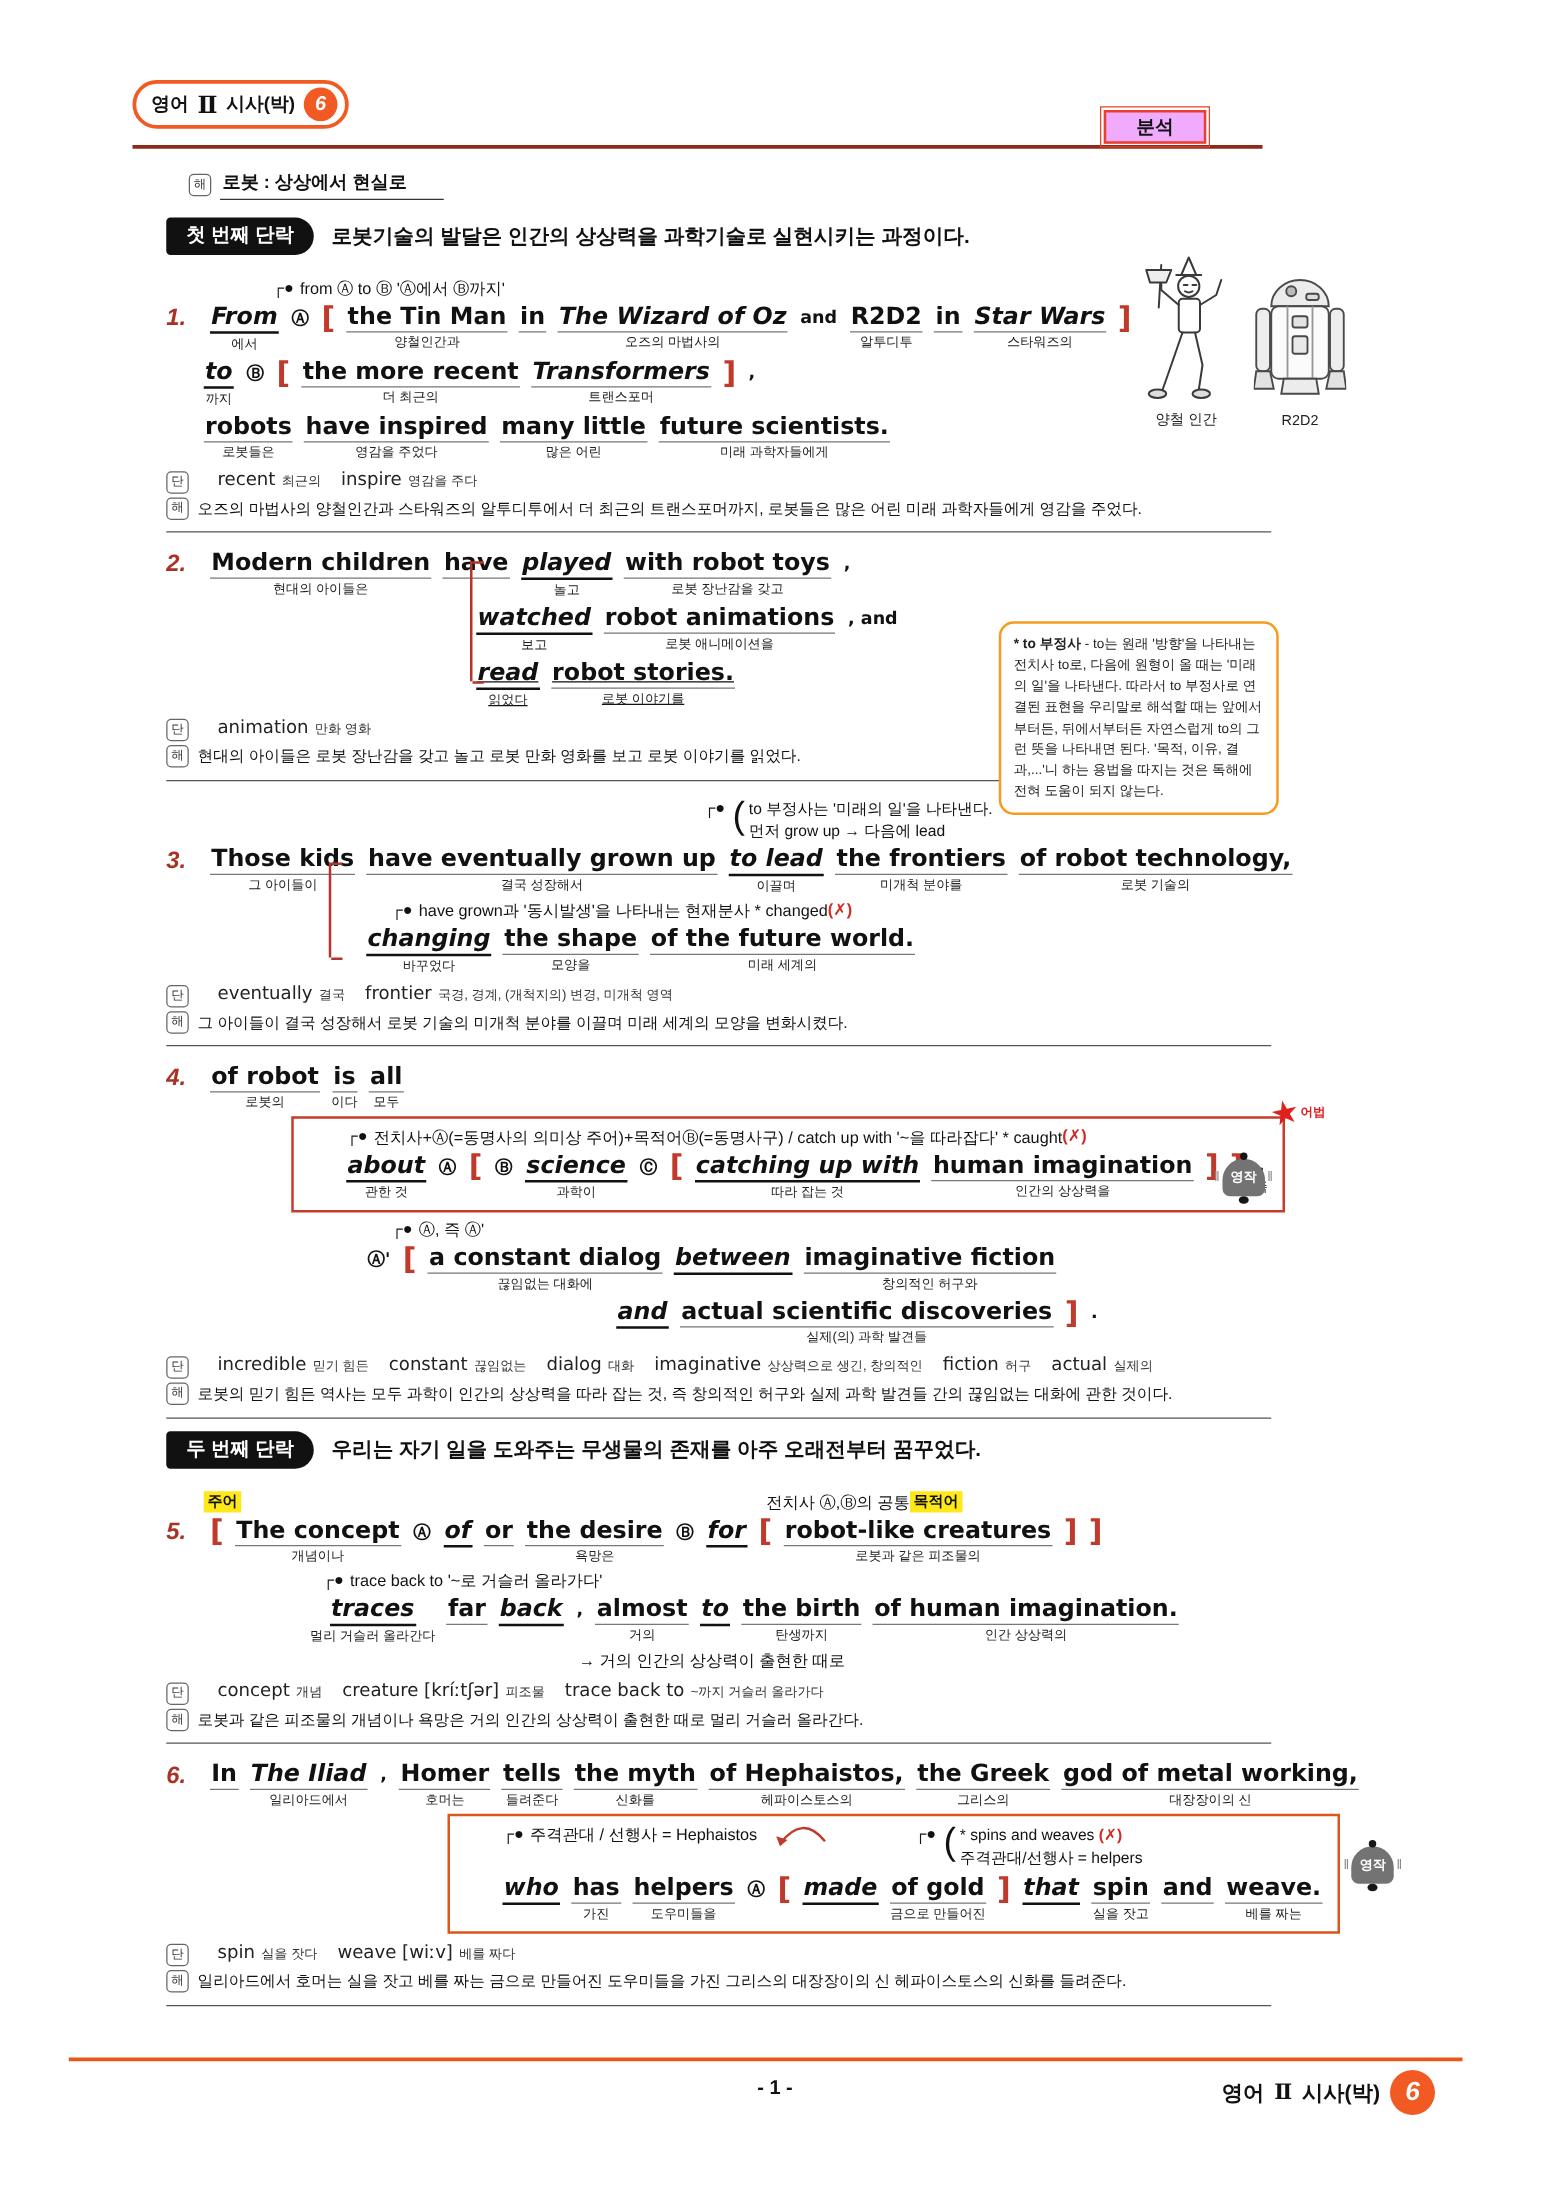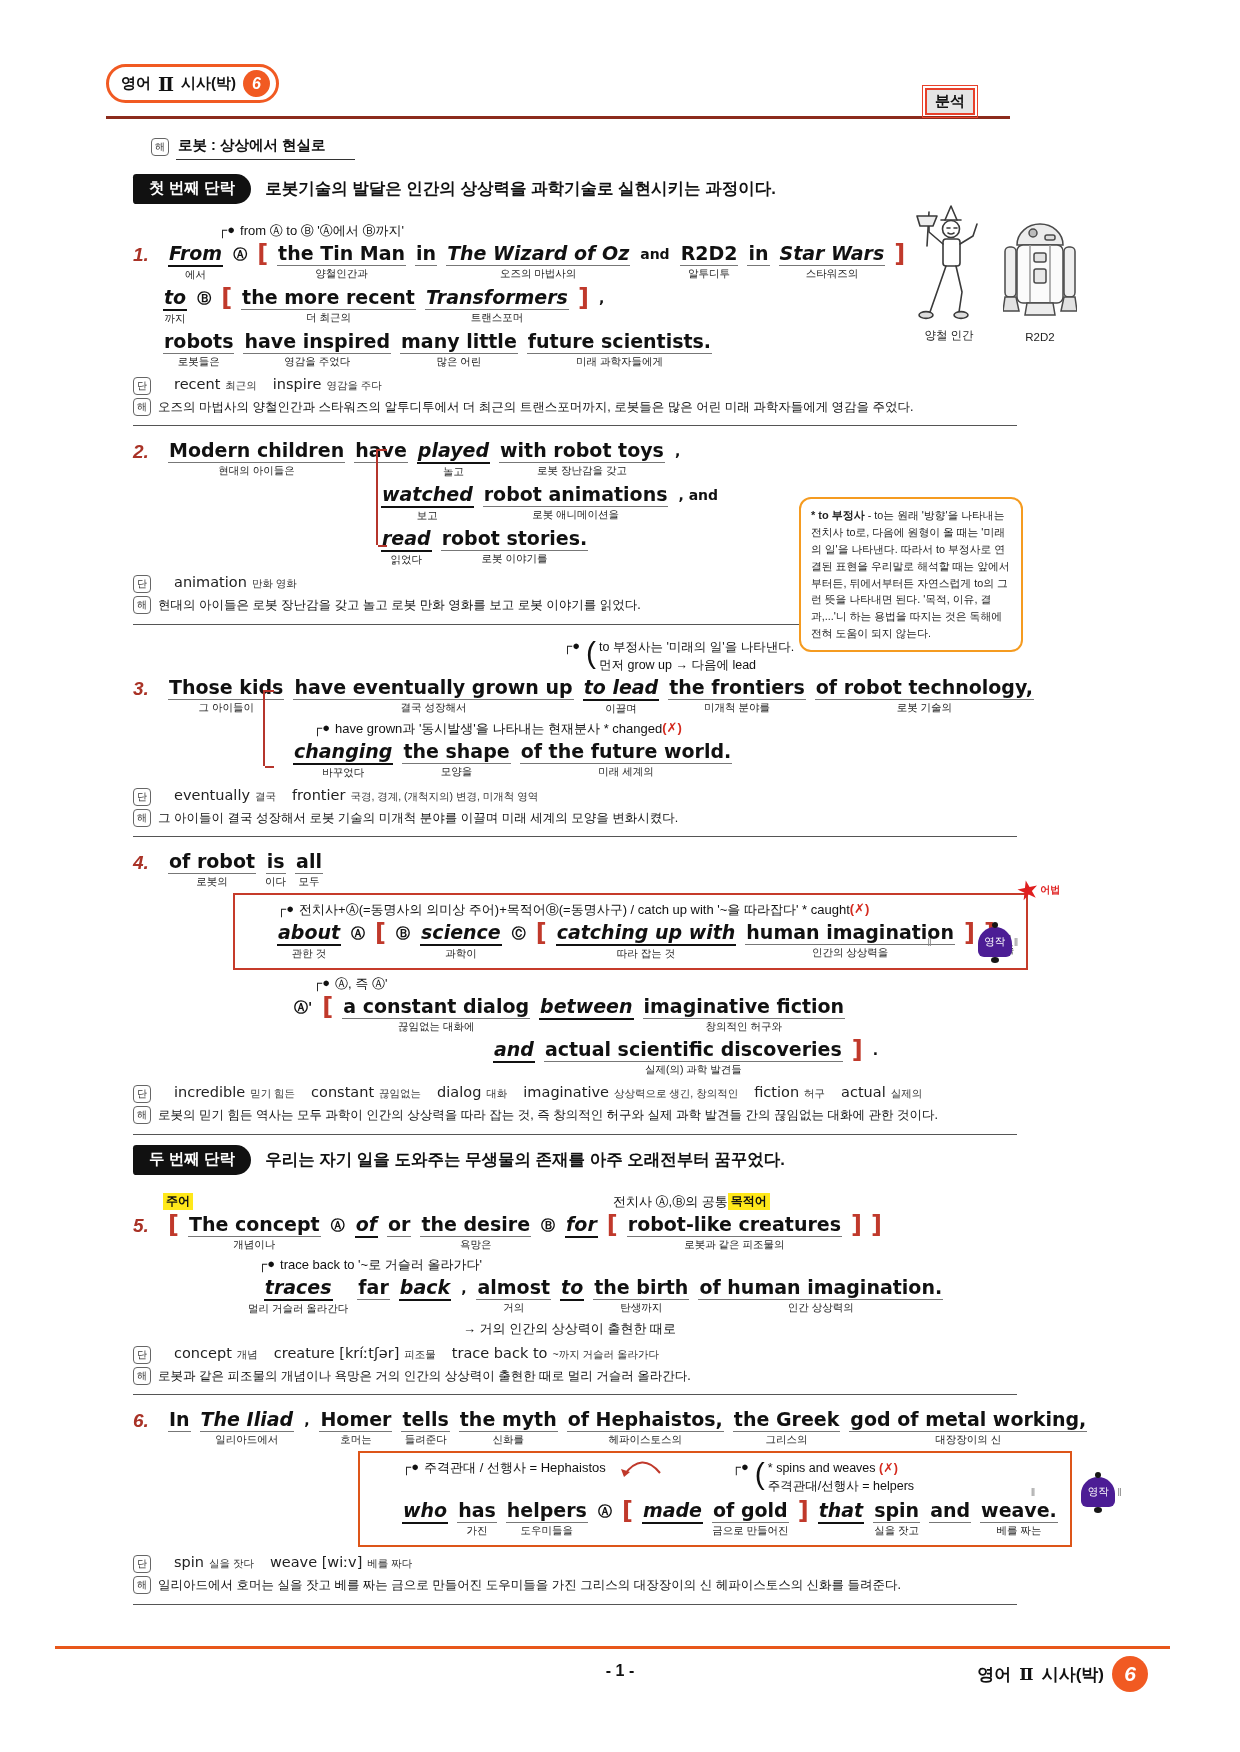--- a/index.html
+++ b/index.html
@@ -9,22 +9,22 @@
   
   .header{position:absolute;top:64px;left:106px;display:flex;align-items:center;gap:12px;}
   .course-pill{border:3px solid #f15a22;border-radius:24px;padding:3px 6px 3px 12px;
        display:flex;align-items:center;gap:7px;background:#fff;}
   .course-txt{font-weight:800;font-size:15px;}
   .course-roman{font-family:"DejaVu Serif",serif;font-weight:800;font-size:19px;}
   .lesson-circle{width:27px;height:27px;border-radius:50%;background:#f15a22;color:#fff;
        font-weight:800;font-size:16px;display:flex;align-items:center;justify-content:center;font-style:italic;}
   .page-title{font-size:25px;font-weight:800;letter-spacing:.5px;}
   .hrule{position:absolute;top:116px;left:106px;width:904px;border-top:3px solid #8c2b1c;}
-  .analysis-box{position:absolute;left:925px;top:88px;border:2px solid #e8402a;outline:1px solid #e8402a;
-       outline-offset:2px;padding:2px 8px;font-weight:800;font-size:15px;background:#e5e5e5;}
+  .analysis-box{position:absolute;left:883px;top:88px;border:2px solid #e8402a;outline:1px solid #e8402a;
+       outline-offset:2px;padding:2px 24px;font-weight:800;font-size:15px;background:#f0abfc;}
 
   
   #content{position:absolute;left:133px;top:134px;width:884px;}
   .intro-row{display:flex;align-items:baseline;margin:2px 0 14px 18px;}
   .intro-text{font-weight:800;font-size:14.5px;border-bottom:1.4px solid #333;padding:0 30px 4px 2px;}
   .pbadge-row{display:flex;align-items:center;gap:14px;margin:10px 0 12px 0;}
   .pbadge{background:#111;color:#fff;font-weight:800;font-size:15.5px;padding:4px 16px 5px;
        border-radius:4px 18px 18px 4px;white-space:nowrap;}
   .psummary{font-weight:800;font-size:16.5px;}
 
@@ -74,22 +74,22 @@
   .figcap{font-size:11.5px;color:#222;margin-top:2px;}
 
   
   .lawstar{position:absolute;right:-34px;top:-18px;display:flex;align-items:center;color:#e01f1f;}
   .lawstar .st{font-size:26px;line-height:1;transform:rotate(-12deg);}
   .lawstar .lb{font-size:10px;font-weight:800;margin-left:1px;}
   .bellwrap{position:absolute;display:flex;align-items:center;}
   .bellwrap.pos-s4{right:6px;top:32px;}
   .bellwrap.pos-s6{right:-54px;top:24px;}
   .btick{color:#888;font-size:11px;margin:0 2px;}
-  .bell{width:34px;height:30px;background:#4c1d95;border-radius:17px 17px 6px 6px;color:#fff;
-       font-size:10.5px;font-weight:400;display:flex;align-items:center;justify-content:center;position:relative;margin-left:44px;}
+  .bell{width:34px;height:30px;background:#737373;border-radius:17px 17px 6px 6px;color:#fff;
+       font-size:10.5px;font-weight:700;display:flex;align-items:center;justify-content:center;position:relative;}
   .bell::before{content:"";position:absolute;top:-5px;left:14px;width:6px;height:6px;border-radius:50%;background:#161616;}
   .bell::after{content:"";position:absolute;bottom:-6px;left:13px;width:8px;height:6px;border-radius:50%;background:#161616;}
 
   .arrowarc{margin-left:14px;}
 
   
   .frule{position:absolute;top:1646px;left:55px;right:70px;border-top:3px solid #e8571a;}
   .fpage{position:absolute;top:1662px;left:0;width:1240px;text-align:center;font-weight:800;font-size:16px;}
   .fcourse{position:absolute;top:1656px;right:92px;display:flex;align-items:center;gap:8px;}
   .fcourse .ctxt{font-weight:800;font-size:17px;}
@@ -292,21 +292,21 @@
             <div class="ko">보고</div>
           </div>
           <div class="unit">
             <span class="en">robot animations</span>
             <div class="ko">로봇 애니메이션을</div>
           </div>
           <div class="unit">
             <span class="en pl">, and</span>
           </div>
         </div>
-        <div class="wline" style="margin-left: 248px;">
+        <div class="wline" style="margin-left: 248px; text-decoration: underline;">
           <div class="unit">
             <span class="en em">read</span>
             <div class="ko">읽었다</div>
           </div>
           <div class="unit">
             <span class="en">robot stories.</span>
             <div class="ko">로봇 이야기를</div>
           </div>
         </div>
         <div class="vrow">

